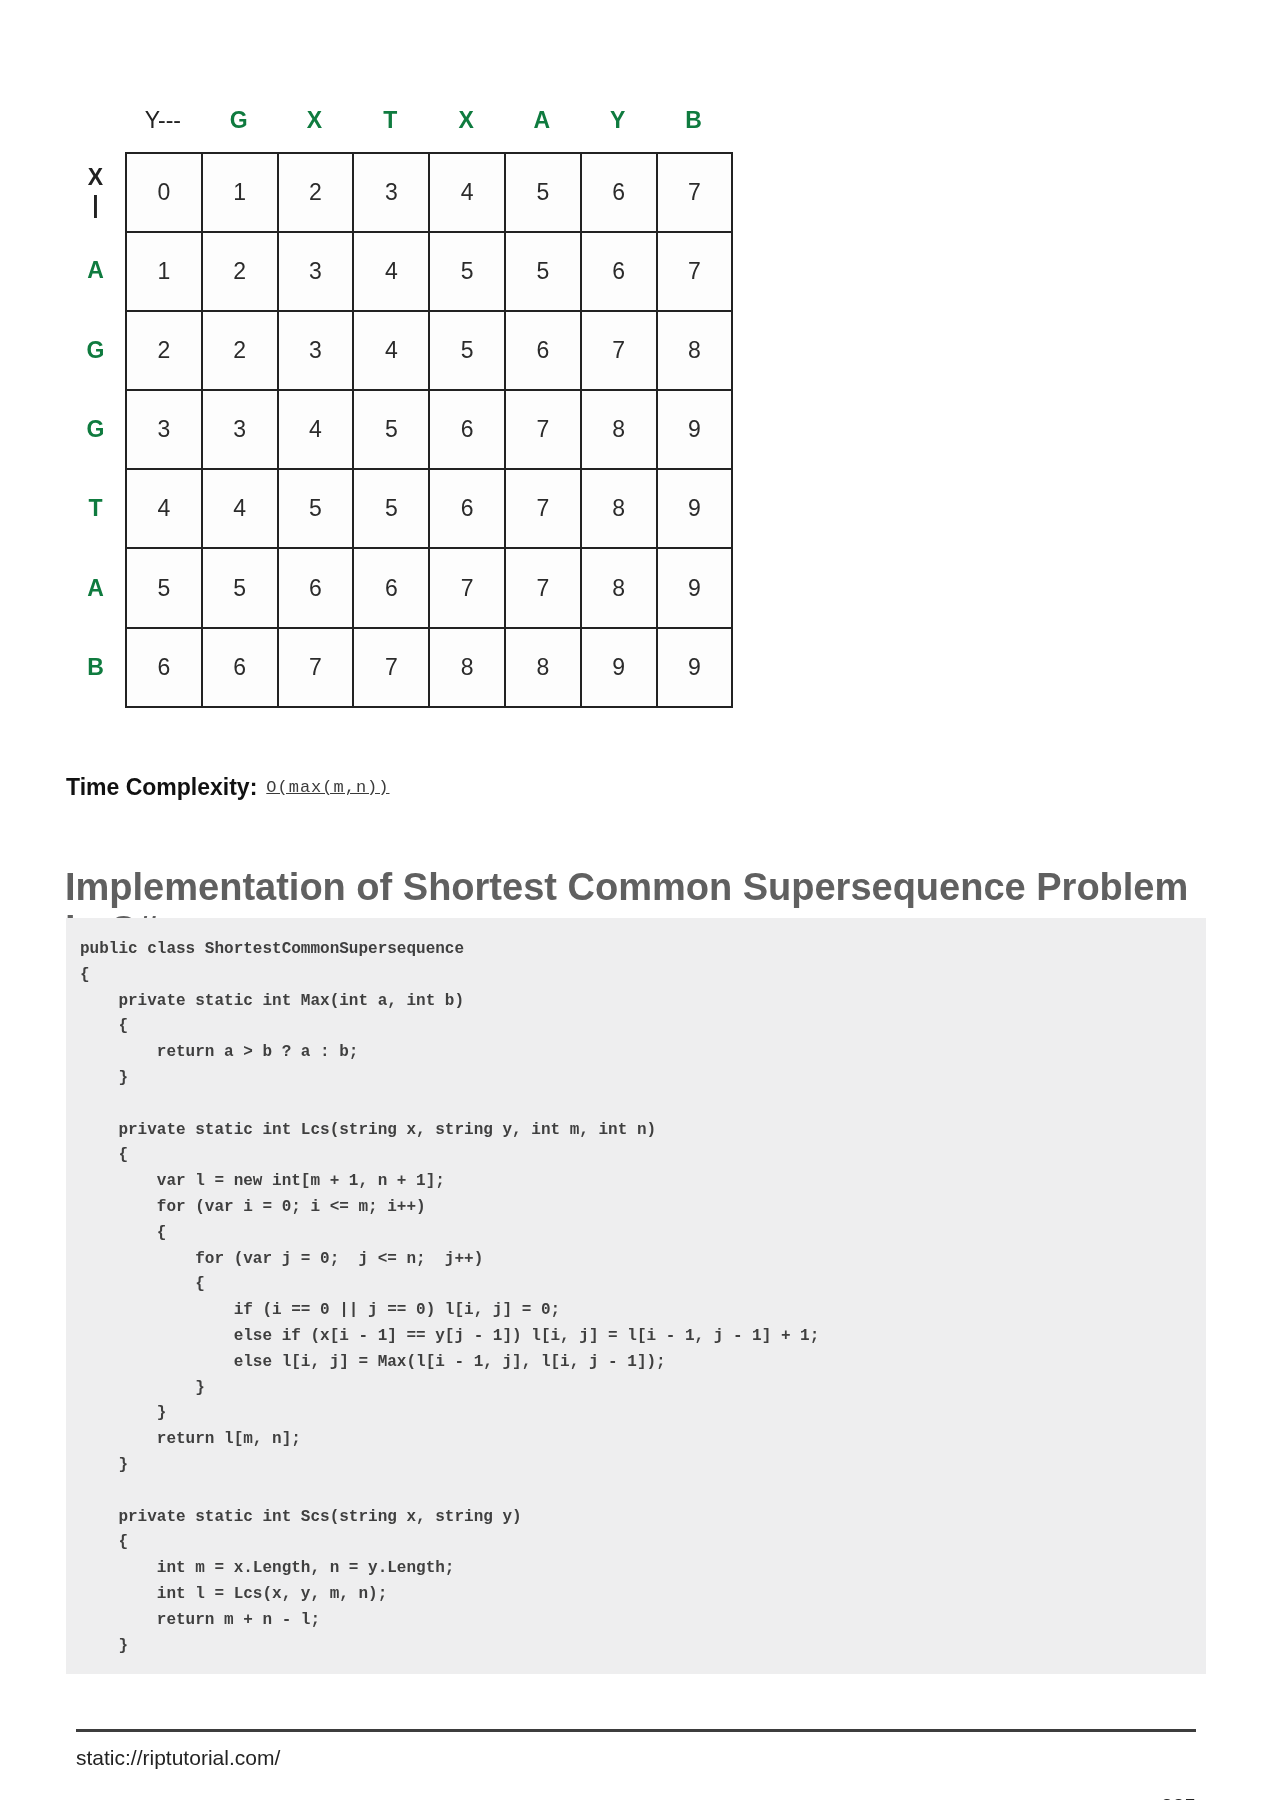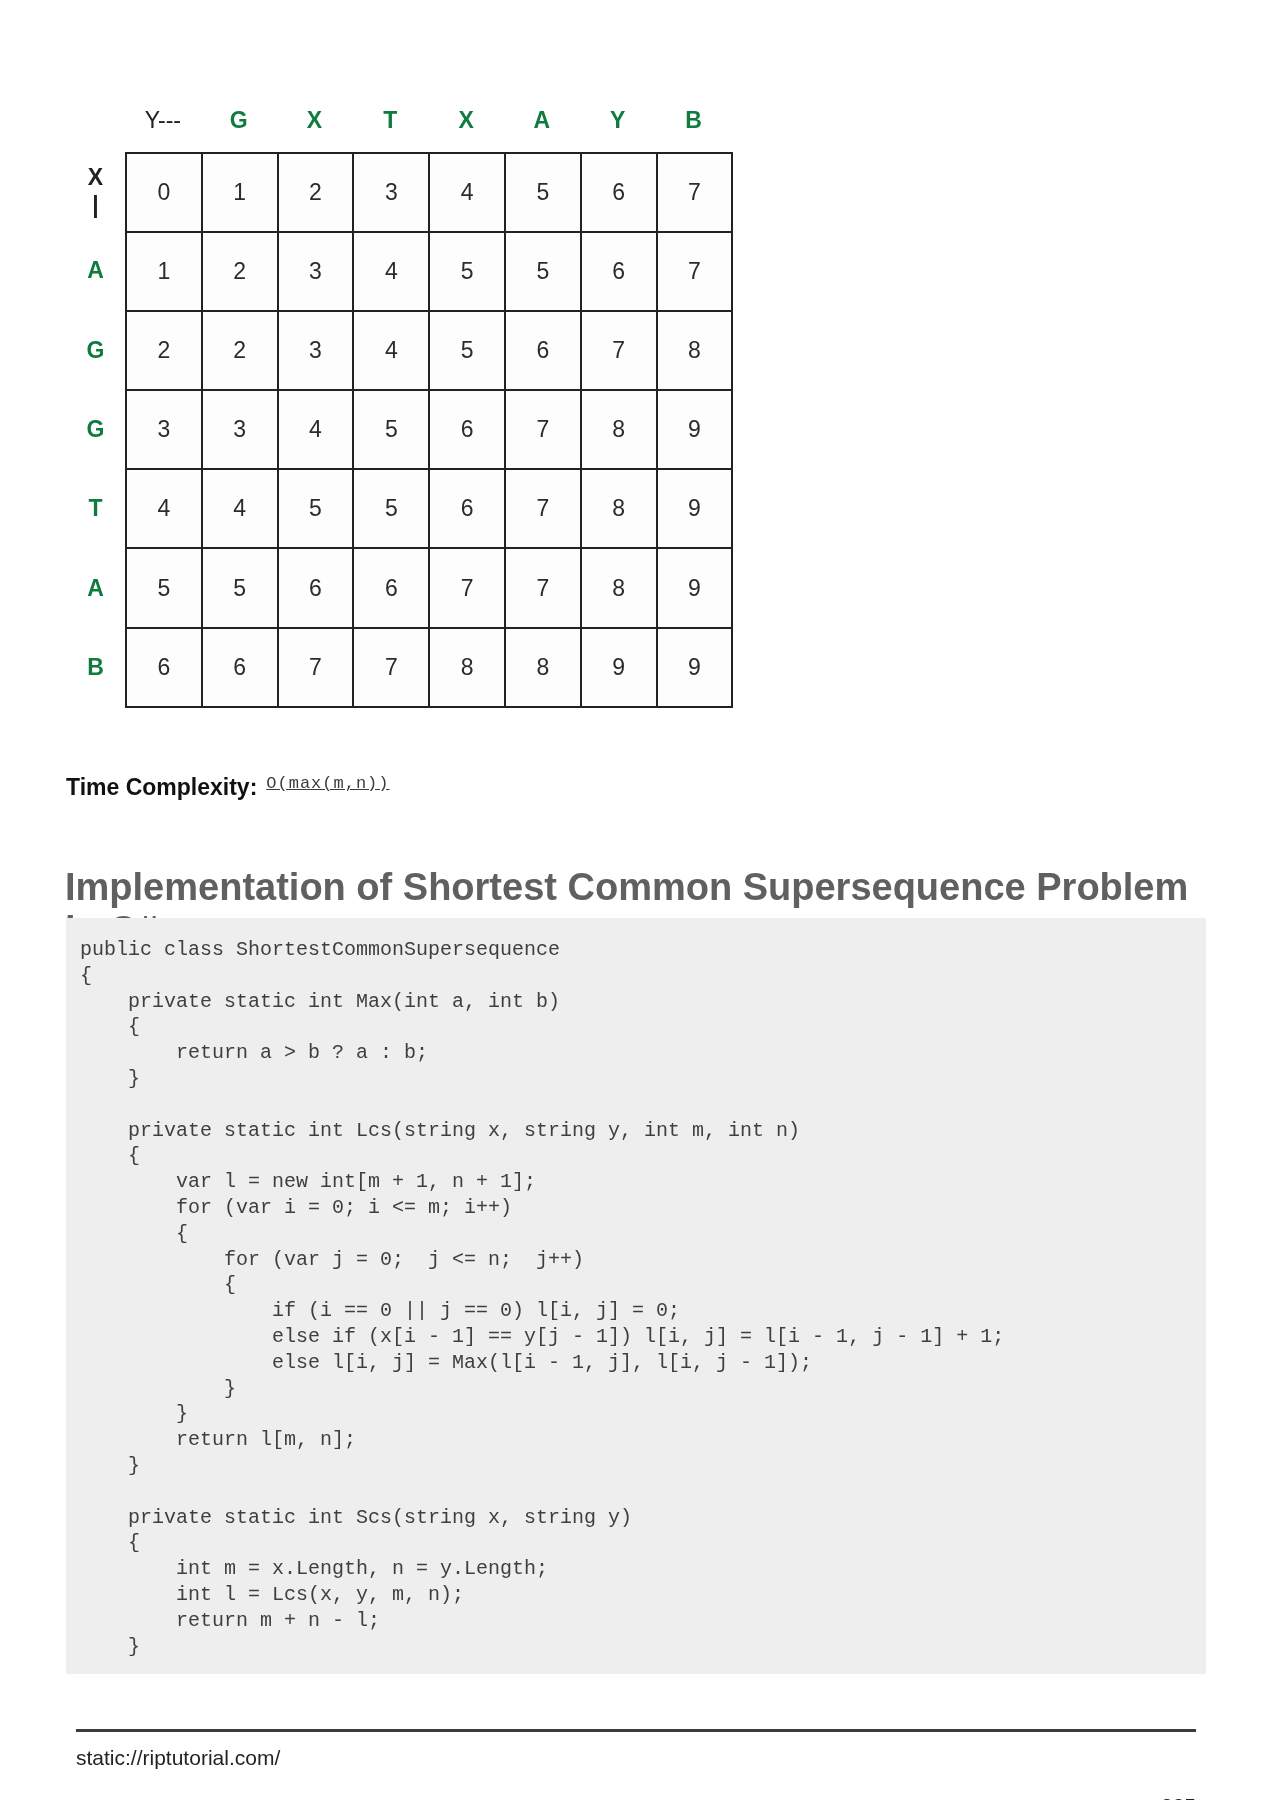--- a/index.html
+++ b/index.html
@@ -33,42 +33,43 @@
   table.matrix { border-collapse: collapse; border-spacing: 0; }
   table.matrix td {
     width: 75.8px; height: 77.5px;
     border: 2px solid #222222;
     text-align: center; vertical-align: middle;
     font-size: 23px; color: #2b2b2b; padding: 0;
     background: #fdfdfd;
   }
 
   
-  .time-complexity { position: absolute; left: 66px; top: 774px; display: flex; align-items: flex-start; }
+  .time-complexity { position: absolute; left: 66px; top: 774px; display: flex; align-items: center; }
   .tc-label { font-size: 23px; font-weight: bold; color: #111111; }
   .tc-value { font-family: "Liberation Mono", monospace; font-size: 17px; color: #3b3b3b; margin-left: 9px; letter-spacing: 1px; text-decoration: underline; }
 
   
   .section-heading {
     position: absolute; left: 65px; top: 834px; width: 1150px;
     font-size: 38px; font-weight: bold; color: #606060;
   }
 
   
   .code-block {
     position: absolute; left: 66px; top: 918px;
     width: 1140px; height: 756px;
     background: #eeeeef;
   }
   .code-block pre {
     margin: 0; padding: 19px 14px;
     font-family: "Liberation Mono", monospace;
-    font-size: 20px; line-height: 25.8px;
+    font-size: 16px; line-height: 25.8px;
     color: #3f3f3f;
     white-space: pre;
+    font-weight: bold;
   }
 
   
   .footer-rule { position: absolute; left: 76px; top: 1729px; width: 1120px; height: 3px; background: #3d3d3d; }
   .footer-url { position: absolute; left: 76px; top: 1746px; font-size: 21px; color: #232323; text-decoration: none; }
   .footer-page { position: absolute; right: 76px; top: 1746px; font-size: 21px; color: #232323; margin-top: 48px; }
 
   :root { --green: #0f7b3f; }
 </style>
 </head>

